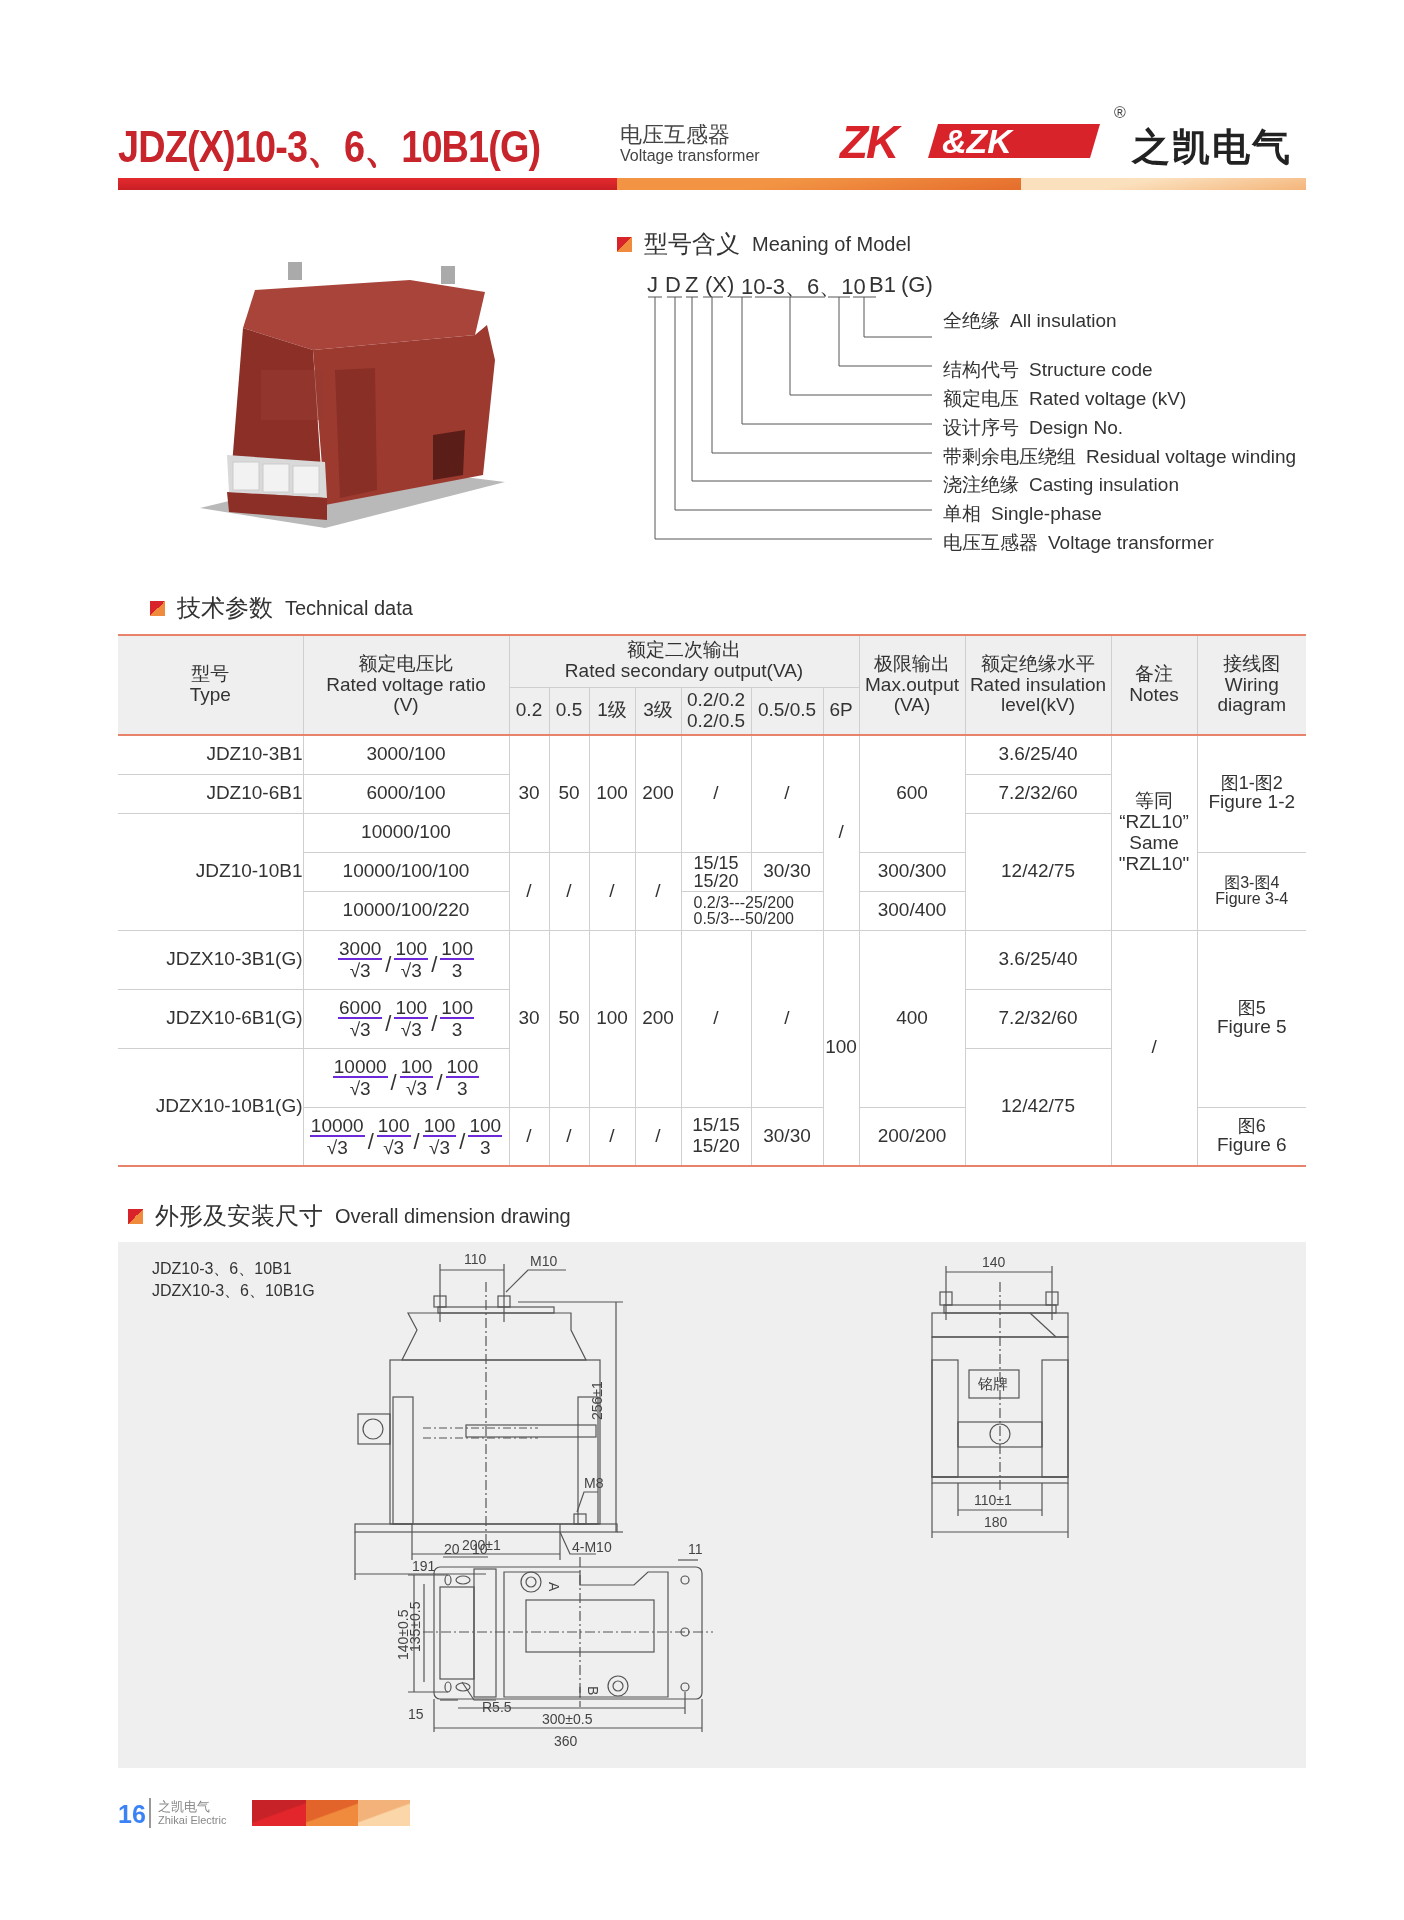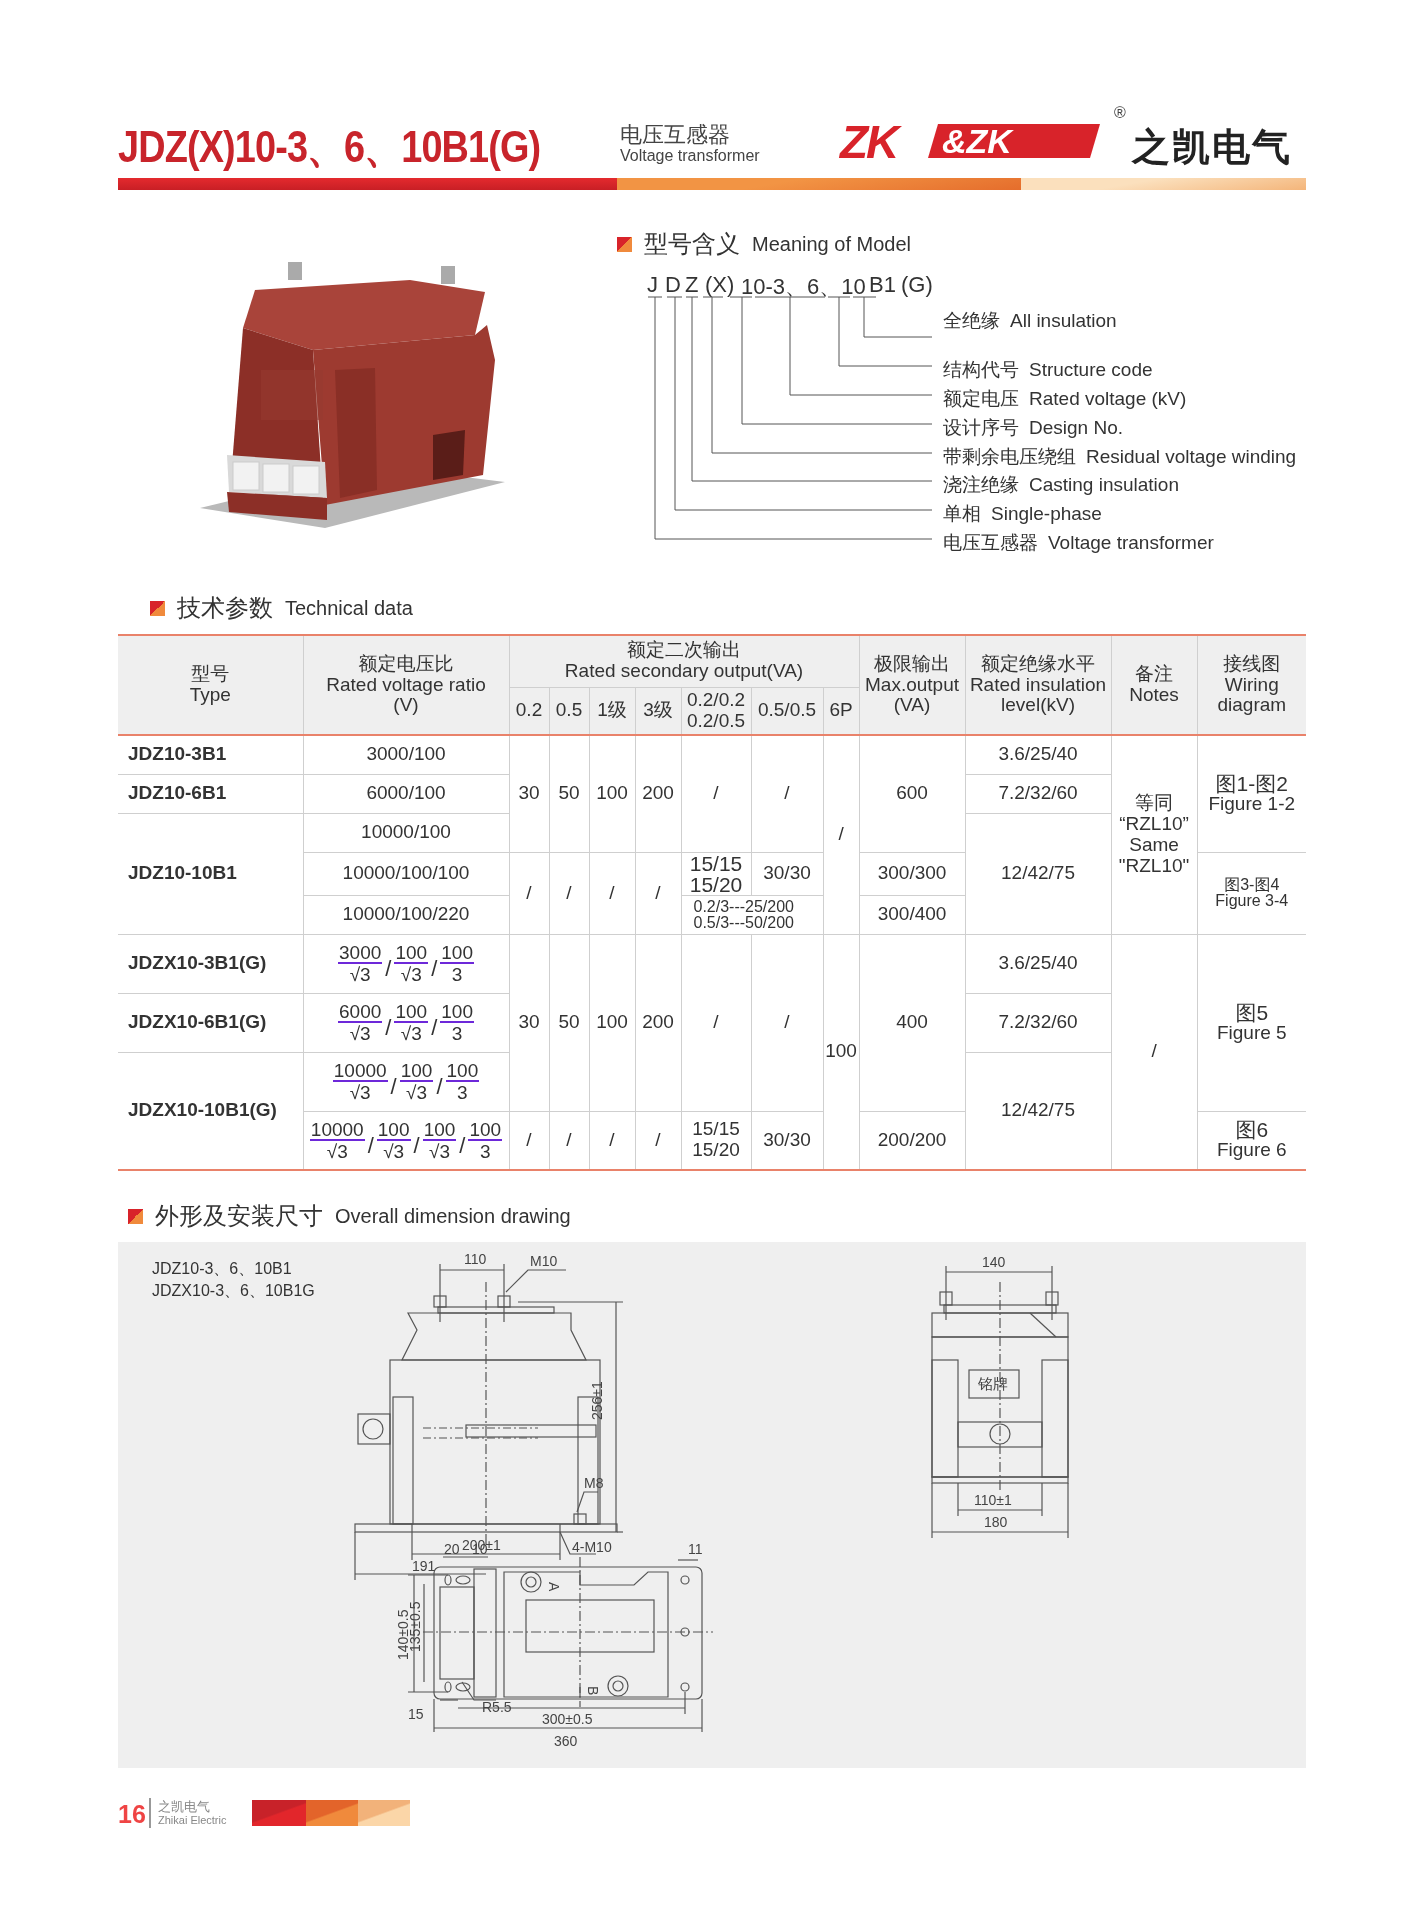--- a/index.html
+++ b/index.html
@@ -24,36 +24,36 @@
   .meaning-item{font-size:19px;color:#333;white-space:nowrap;}
   .meaning-item .cn{margin-right:10px;}
   
   .tbl{left:118px;top:634px;width:1188px;}
   table{border-collapse:collapse;width:1188px;table-layout:fixed;font-size:19px;color:#333;}
   td,th{border:1px solid #cfcfcf;text-align:center;vertical-align:middle;padding:0;font-weight:normal;line-height:1.1;}
   thead th{background:#efefef;}
   thead tr:first-child th{border-top:2px solid #e9826a;}
   thead tr:last-child th, thead th.bottom{border-bottom:2px solid #e9826a;}
   tbody tr:last-child td, td.lastrow{border-bottom:2px solid #e9826a;}
-  td.left{text-align:left;padding-left:10px;font-weight:bold;}
+  td.left{text-align:right;padding-left:10px;}
   td:first-child, th:first-child{border-left:none;}
   td:last-child, th:last-child{border-right:none;}
-  .small{font-size:21px;line-height:1.0;}
+  .small{font-size:18px;line-height:1.0;}
   .tiny{font-size:16px;line-height:1.0;}
   .frac{display:inline-flex;align-items:center;font-size:19px;}
   .f{display:inline-flex;flex-direction:column;align-items:center;line-height:1.0;}
   .f .n{border-bottom:2px solid #6d28d9;padding:0 1px;}
   .f .d{padding-top:1px;}
   .sl{margin:0 3px;font-size:22px;transform:translateY(6px);display:inline-block;}
   
   .panel{left:118px;top:1242px;width:1188px;height:526px;background:#efefef;}
   .panel-label{left:152px;top:1258px;font-size:16px;color:#333;line-height:22px;}
   .draw{left:118px;top:1242px;}
   
-  .pg{left:118px;top:1800px;font-size:25px;font-weight:bold;color:#ef4444;}
+  .pg{left:118px;top:1800px;font-size:25px;font-weight:bold;color:#3b82f6;}
   .pg-bar{left:149px;top:1798px;width:2px;height:30px;background:#999;}
   .pg-cn{left:158px;top:1798px;font-size:13px;color:#888;}
   .pg-en{left:158px;top:1814px;font-size:11px;color:#888;}
   .pg-band{left:252px;top:1800px;width:158px;height:26px;display:flex;}
   .pg-band div{height:100%;}
 </style>
 </head>
 <body>
 
 <div class="abs title">JDZ(X)10-3、6、10B1(G)</div>

